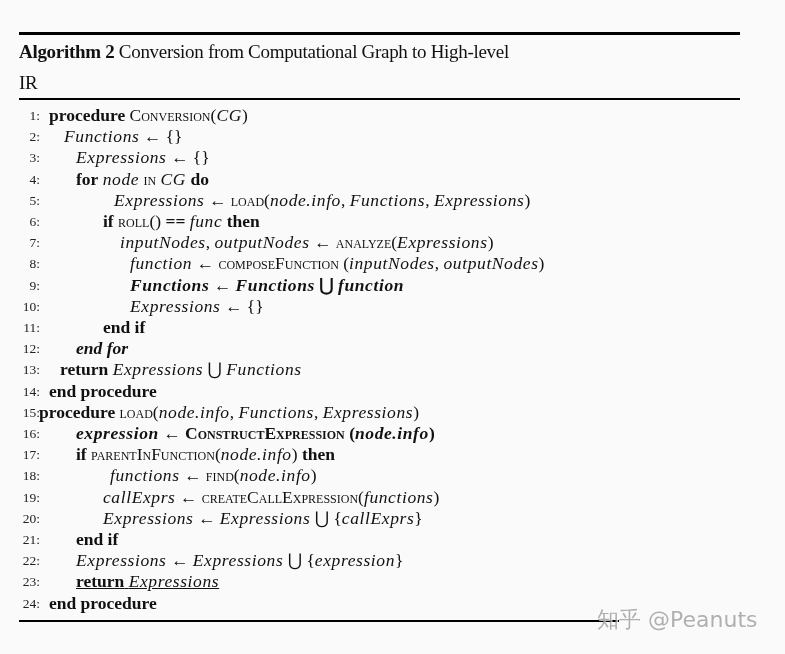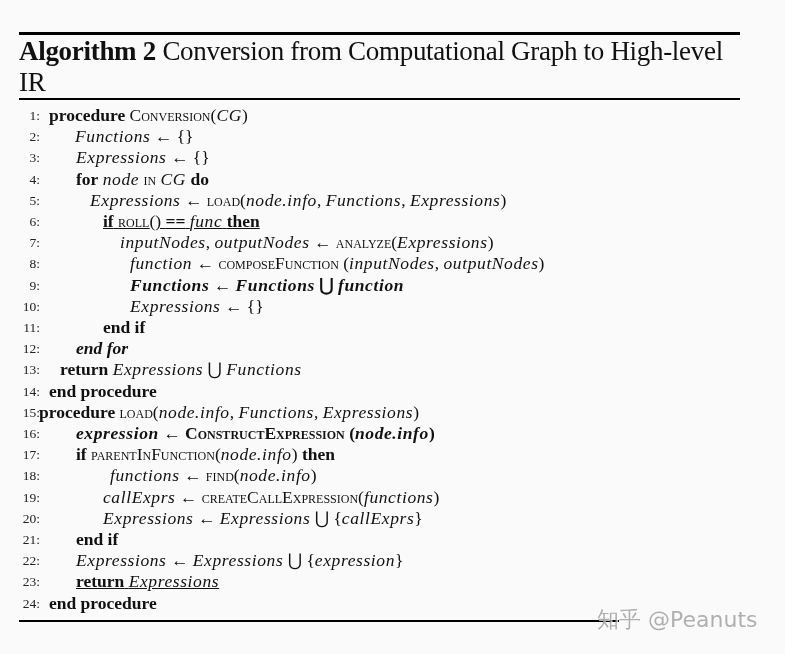--- a/index.html
+++ b/index.html
@@ -2,21 +2,21 @@
 <html><head>
 <meta charset="utf-8">
 <style>
   html,body{margin:0;padding:0;}
   body{width:785px;height:654px;background:#fafafa;position:relative;overflow:hidden;
        font-family:"Liberation Serif","DejaVu Serif",serif;color:#111;}
   .rule{position:absolute;left:19px;background:#000;}
   #top-rule{top:32px;width:721px;height:3px;}
   #mid-rule{top:98px;width:721px;height:1.5px;}
   #bot-rule{top:620px;width:600px;height:1.5px;}
-  .caption{position:absolute;left:19px;top:36px;width:730px;font-size:27px;line-height:31px;letter-spacing:-0.3px;}
+  .caption{position:absolute;left:19px;top:36px;width:730px;font-size:19px;line-height:31px;letter-spacing:-0.3px;}
   .caption b{font-weight:bold;}
   .lines{position:absolute;left:0;top:105px;}
   .line{position:absolute;left:0;height:21px;white-space:nowrap;font-size:17.5px;line-height:21px;}
   .num{position:absolute;left:0;width:40px;text-align:right;font-size:13.5px;color:#222;}
   .code{position:absolute;left:49px;}
   .kw{font-weight:bold;}
   .it{font-style:italic;letter-spacing:0.6px;}
   .sc{font-variant:small-caps;}
   .watermark{position:absolute;left:597px;top:605px;font-family:"DejaVu Sans",sans-serif;font-size:22px;color:rgba(150,150,150,0.75);
              text-shadow:1px 1px 0 rgba(255,255,255,0.7);}
@@ -32,37 +32,37 @@
 </div>
 <div id="mid-rule" class="rule"></div>
 
 <div class="lines" id="lines">
     <div class="line" style="top: 0px;">
       <span class="num">1:</span>
       <span class="code" style="left: 49px;"><span class="kw">procedure</span> <span class="sc">Conversion</span>(<span class="it">CG</span>)</span>
     </div>
     <div class="line" style="top: 21.2px;">
       <span class="num">2:</span>
-      <span class="code" style="left: 75px;"><span class="it">Functions</span> ← {}</span>
+      <span class="code" style="left: 64px;"><span class="it">Functions</span> ← {}</span>
     </div>
     <div class="line" style="top: 42.4px;">
       <span class="num">3:</span>
       <span class="code" style="left: 76px;"><span class="it">Expressions</span> ← {}</span>
     </div>
     <div class="line" style="top: 63.6px;">
       <span class="num">4:</span>
       <span class="code" style="left: 76px;"><span class="kw">for</span> <span class="it">node</span> <span class="sc">in</span> <span class="it">CG</span> <span class="kw">do</span></span>
     </div>
     <div class="line" style="top: 84.8px;">
       <span class="num">5:</span>
-      <span class="code" style="left: 90px; text-align: right;"><span class="it">Expressions</span> ← <span class="sc">load</span>(<span class="it">node.info</span>, <span class="it">Functions</span>, <span class="it">Expressions</span>)</span>
+      <span class="code" style="left: 114px; text-align: right;"><span class="it">Expressions</span> ← <span class="sc">load</span>(<span class="it">node.info</span>, <span class="it">Functions</span>, <span class="it">Expressions</span>)</span>
     </div>
     <div class="line" style="top: 106px;">
       <span class="num">6:</span>
-      <span class="code" style="left: 103px; text-decoration: underline;"><span class="kw">if</span> <span class="sc">roll</span>() <span class="kw">==</span> <span class="it">func</span> <span class="kw">then</span></span>
+      <span class="code" style="left: 103px;"><span class="kw">if</span> <span class="sc">roll</span>() <span class="kw">==</span> <span class="it">func</span> <span class="kw">then</span></span>
     </div>
     <div class="line" style="top: 127.2px;">
       <span class="num">7:</span>
       <span class="code" style="left: 120px;"><span class="it">inputNodes</span>, <span class="it">outputNodes</span> ← <span class="sc">analyze</span>(<span class="it">Expressions</span>)</span>
     </div>
     <div class="line" style="top: 148.4px;">
       <span class="num">8:</span>
       <span class="code" style="left: 130px;"><span class="it">function</span> ← <span class="sc">composeFunction</span> (<span class="it">inputNodes</span>, <span class="it">outputNodes</span>)</span>
     </div>
     <div class="line" style="top: 169.6px;">

